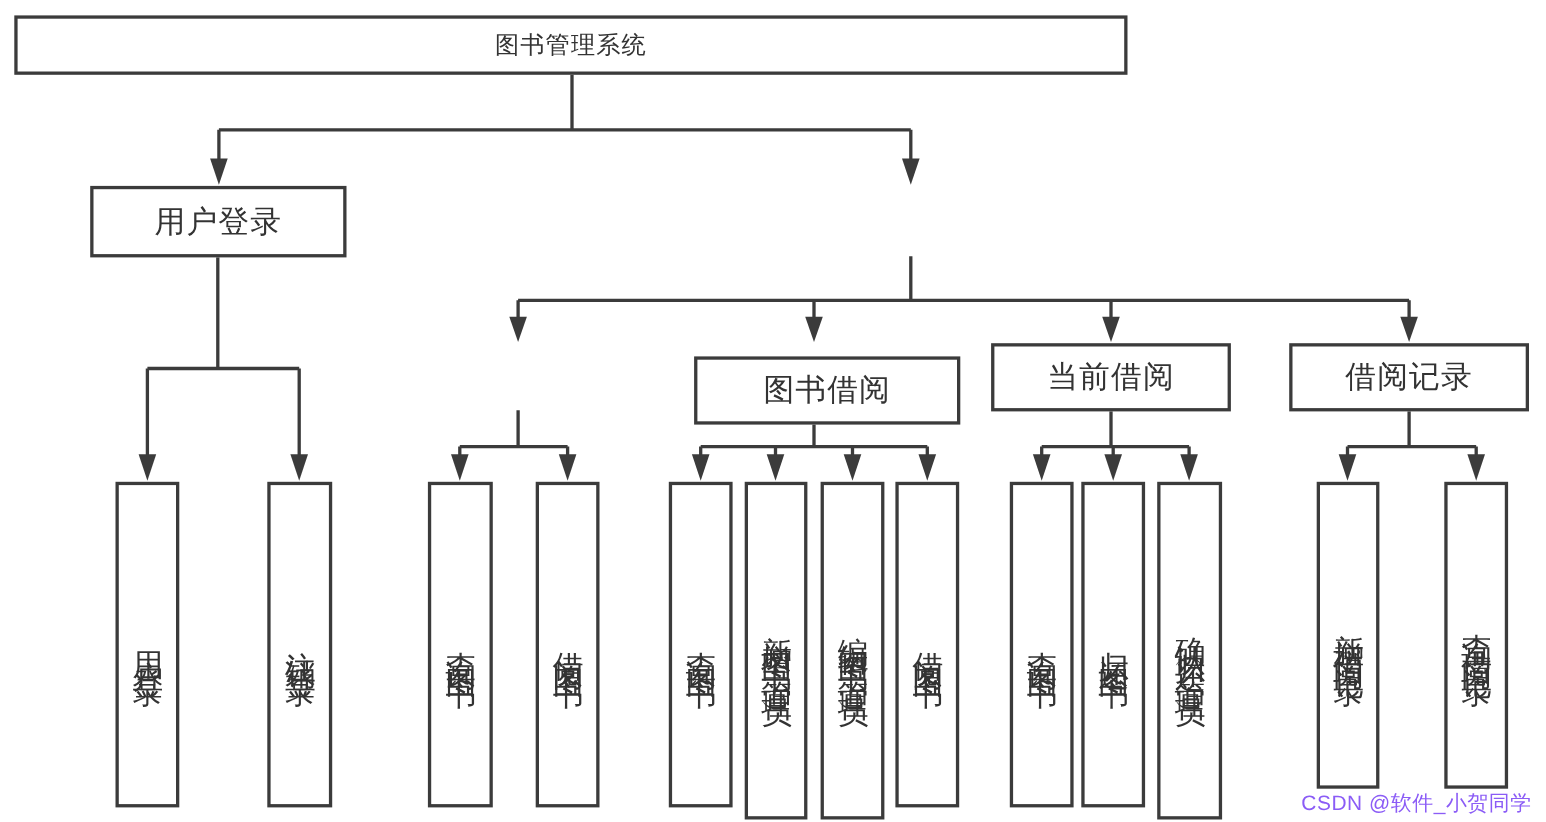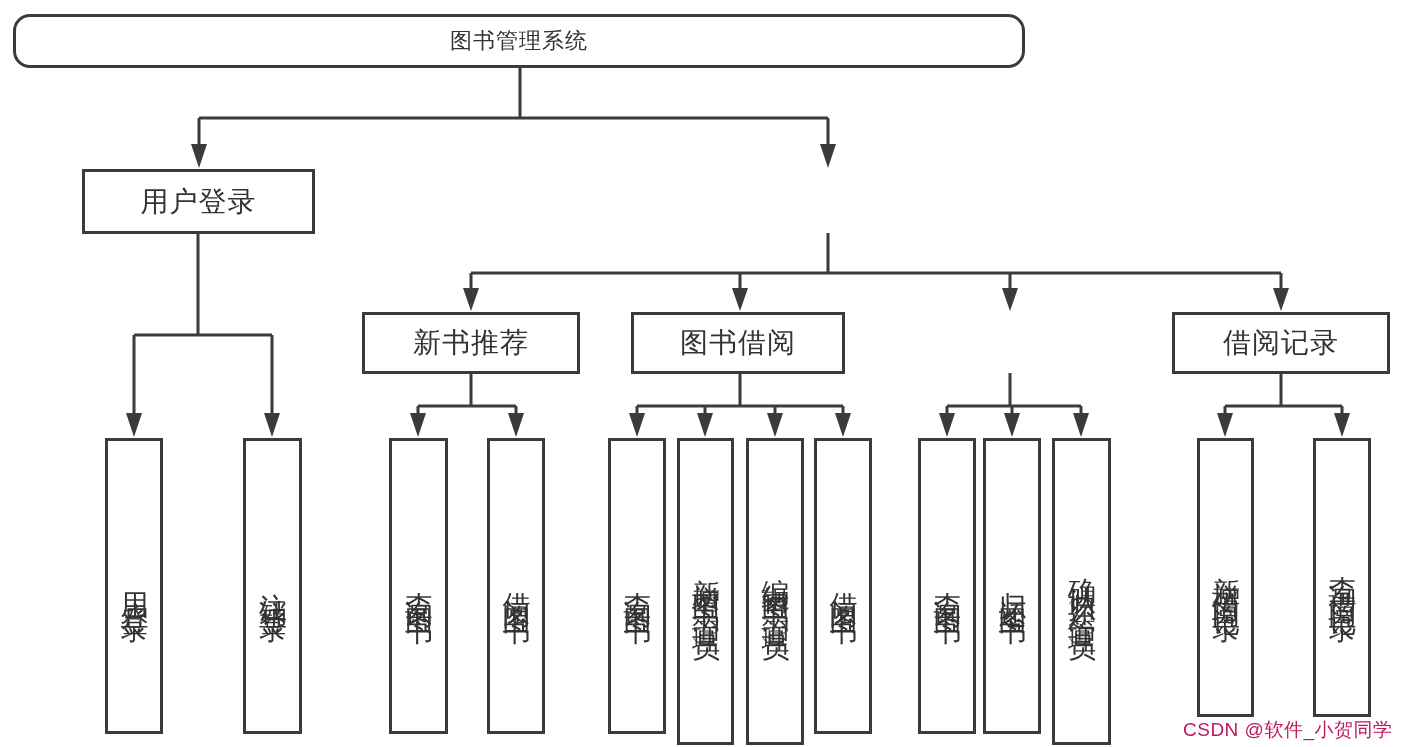--- a/index.html
+++ b/index.html
@@ -30,27 +30,27 @@
     white-space: nowrap;
   }
   .hnode { letter-spacing: 1px; }
   .vnode {
     writing-mode: vertical-rl;
     text-orientation: mixed;
     letter-spacing: 8px;
     line-height: 1;
     white-space: normal;
   }
-  .root-title { font-size: 22px; border-radius: 17px; }
+  .root-title { font-size: 22px; }
   #watermark {
     position: absolute;
     left: 1183px;
     top: 717px;
     font-size: 19px;
-    color: #be185d;
+    color: #8b5cf6;
     letter-spacing: 0.5px;
     z-index: 5;
     white-space: nowrap;
   }
 </style>
 </head>
 <body>
 
 <div id="canvas">
 
@@ -98,22 +98,22 @@
 
       <polygon points="1217,413 1233,413 1225,437"></polygon>
       <polygon points="1334,413 1350,413 1342,437"></polygon>
     </g>
   </svg>
 
   <div class="node hnode root-title" style="left:13px; top:14px; width:1012px; height:54px;">图书管理系统</div>
 
   <div class="node hnode" style="left:82px; top:169px; width:233px; height:65px;">用户登录</div>
 
-  <div class="node hnode" style="left:362px; top:312px; width:218px; height:62px;">新书推荐</div>
-  <div class="node hnode" style="left:631px; top:312px; width:214px; height:62px;">图书借阅</div>
+  <div class="node hnode" style="left:631px; top:324px; width:242px; height:62px;">图书借阅</div>
+  <div class="node hnode" style="left:901px; top:312px; width:218px; height:62px;">当前借阅</div>
   <div class="node hnode" style="left:1172px; top:312px; width:218px; height:62px;">借阅记录</div>
 
   <div class="node vnode" style="left:105px; top:438px; width:58px; height:296px;">用户登录</div>
   <div class="node vnode" style="left:243px; top:438px; width:59px; height:296px;">注销登录</div>
 
   <div class="node vnode" style="left:389px; top:438px; width:59px; height:296px;">查询图书</div>
   <div class="node vnode" style="left:487px; top:438px; width:58px; height:296px;">借阅图书</div>
 
   <div class="node vnode" style="left:608px; top:438px; width:58px; height:296px;">查询图书</div>
   <div class="node vnode" style="left:677px; top:438px; width:57px; height:307px;">新增图书（管理员）</div>

